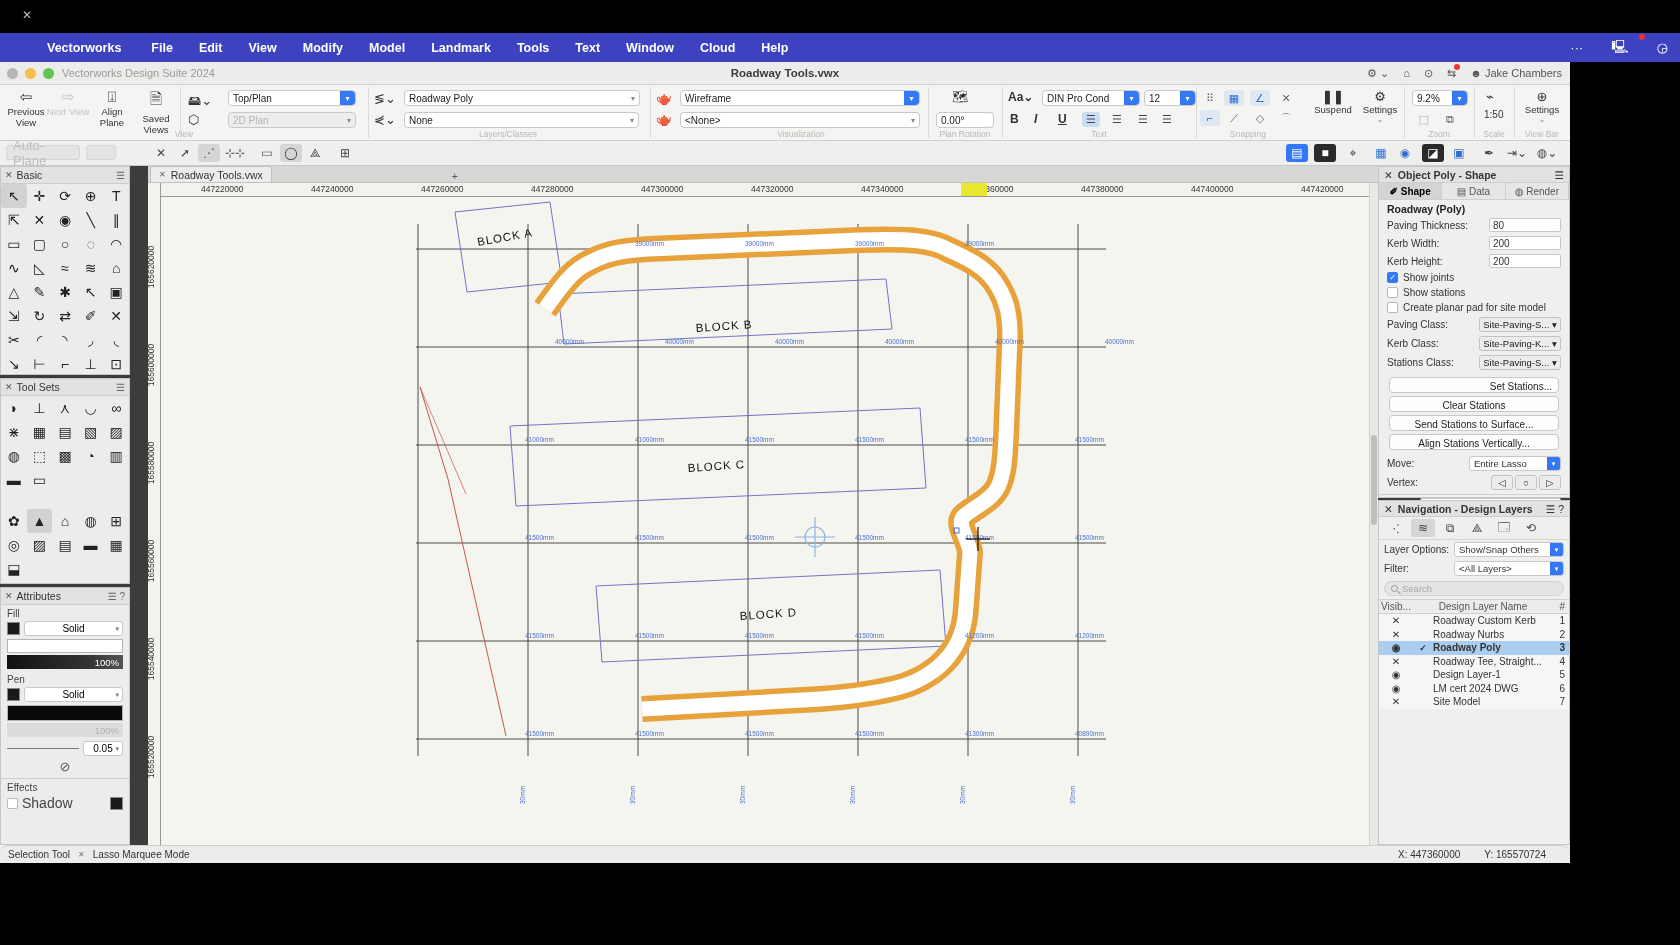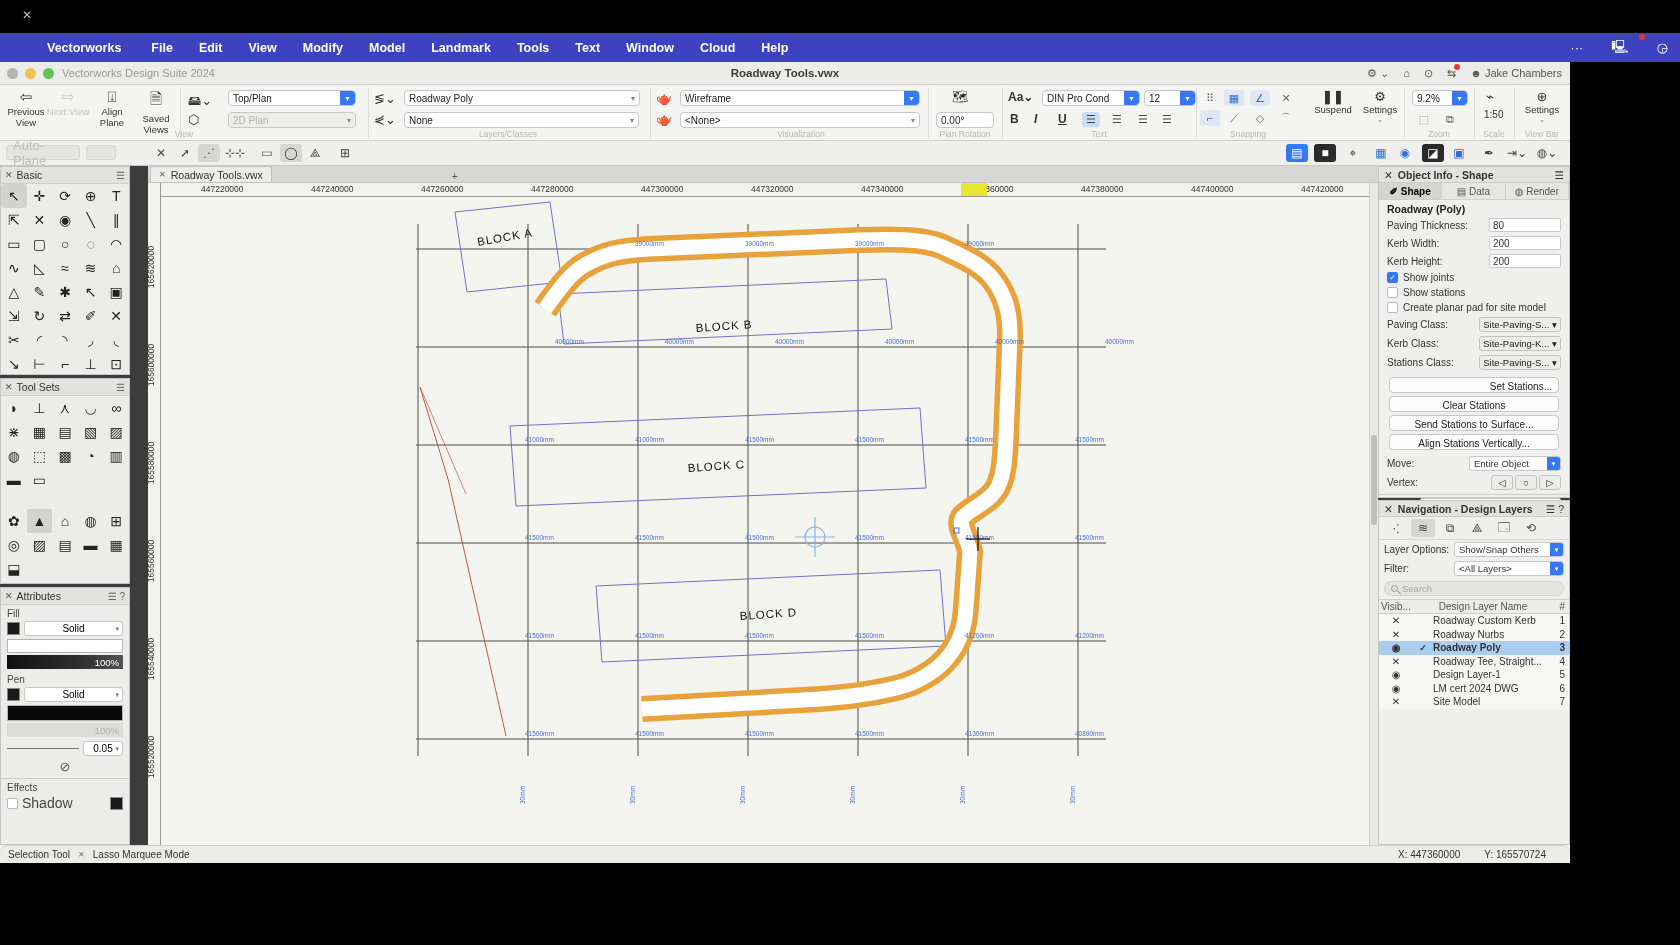--- a/index.html
+++ b/index.html
@@ -526,21 +526,21 @@
             </g>
           </svg>
         <div class="scroll-v" style="top:17px;">
             <div class="thumb"></div>
           </div>
       </div>
 
       <div class="palette abs" style="left:1378px;top:0;width:192px;height:332px;background:#efefed;">
         <div class="rp-head">
             <span class="x" style="font-weight:normal;">✕</span>
-            <span>Object Info - Shape</span>
+            <span>Object Poly - Shape</span>
             <span class="menu" style="margin-left:auto;font-weight:normal;">☰</span>
           </div>
         <div id="oi-tabs" style="display:flex;border-bottom:1px solid #cfcfcd;background:#e6e6e4;height:17px;font-size:10px;text-align:center;">
             <span style="flex: 1 1 0%; display: flex; align-items: center; justify-content: center; gap: 2px; background: rgb(212, 212, 210); font-weight: bold; border-right: 1px solid rgb(207, 207, 205);">✐ Shape</span>
             <span style="flex: 1 1 0%; display: flex; align-items: center; justify-content: center; gap: 2px; color: rgb(85, 85, 85); border-right: 1px solid rgb(207, 207, 205);">▤ Data</span>
             <span style="flex: 1 1 0%; display: flex; align-items: center; justify-content: center; gap: 2px; color: rgb(85, 85, 85); border-right: 1px solid rgb(207, 207, 205);">◍ Render</span>
           </div>
         <div style="font-size:10.5px;font-weight:bold;color:#222;padding:3px 8px 1px;">Roadway (Poly)</div>
         <div id="oi-fields">
             <div class="oi-row">
@@ -586,21 +586,21 @@
           </div>
         <div id="oi-buttons" style="padding-top:2px;">
             <button class="oi-btn" style="width: calc(100% - 20px); text-align: right;">Set Stations...</button>
             <button class="oi-btn" style="width: calc(100% - 20px);">Clear Stations</button>
             <button class="oi-btn" style="width: calc(100% - 20px);">Send Stations to Surface...</button>
             <button class="oi-btn" style="width: calc(100% - 20px);">Align Stations Vertically...</button>
           </div>
         <div class="oi-row" style="margin-top:4px;">
             <span>Move:</span>
           <span class="nav-dd" style="width:92px;">
-              <span style="font-size:9.5px;">Entire Object</span>
+              <span style="font-size:9.5px;">Entire Lasso</span>
               <span class="cap">▾</span>
             </span>
         </div>
         <div class="oi-row">
             <span>Vertex:</span>
             <span id="vertex-btns" style="display:flex;gap:2px;">
               <span class="oi-ddbtn" style="width: 22px;">◁</span>
               <span class="oi-ddbtn" style="width: 22px;">○</span>
               <span class="oi-ddbtn" style="width: 22px;">▷</span>
             </span>

